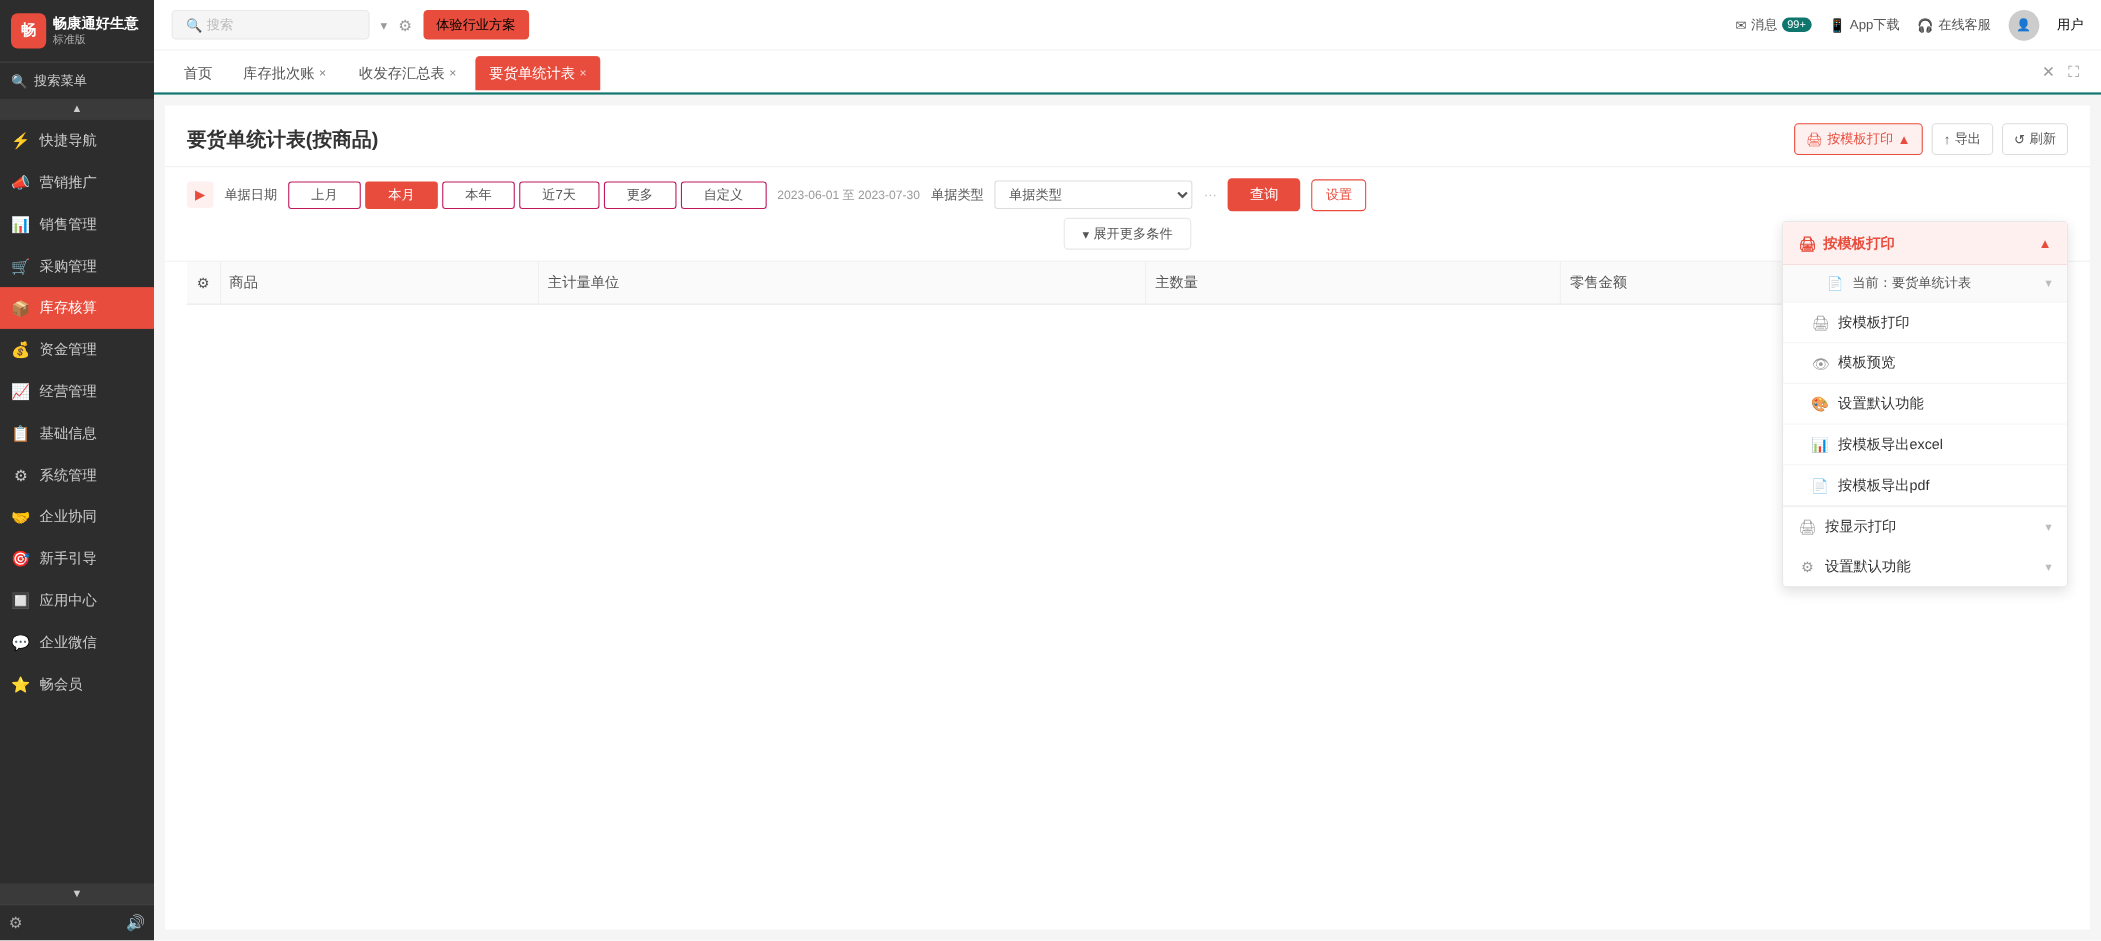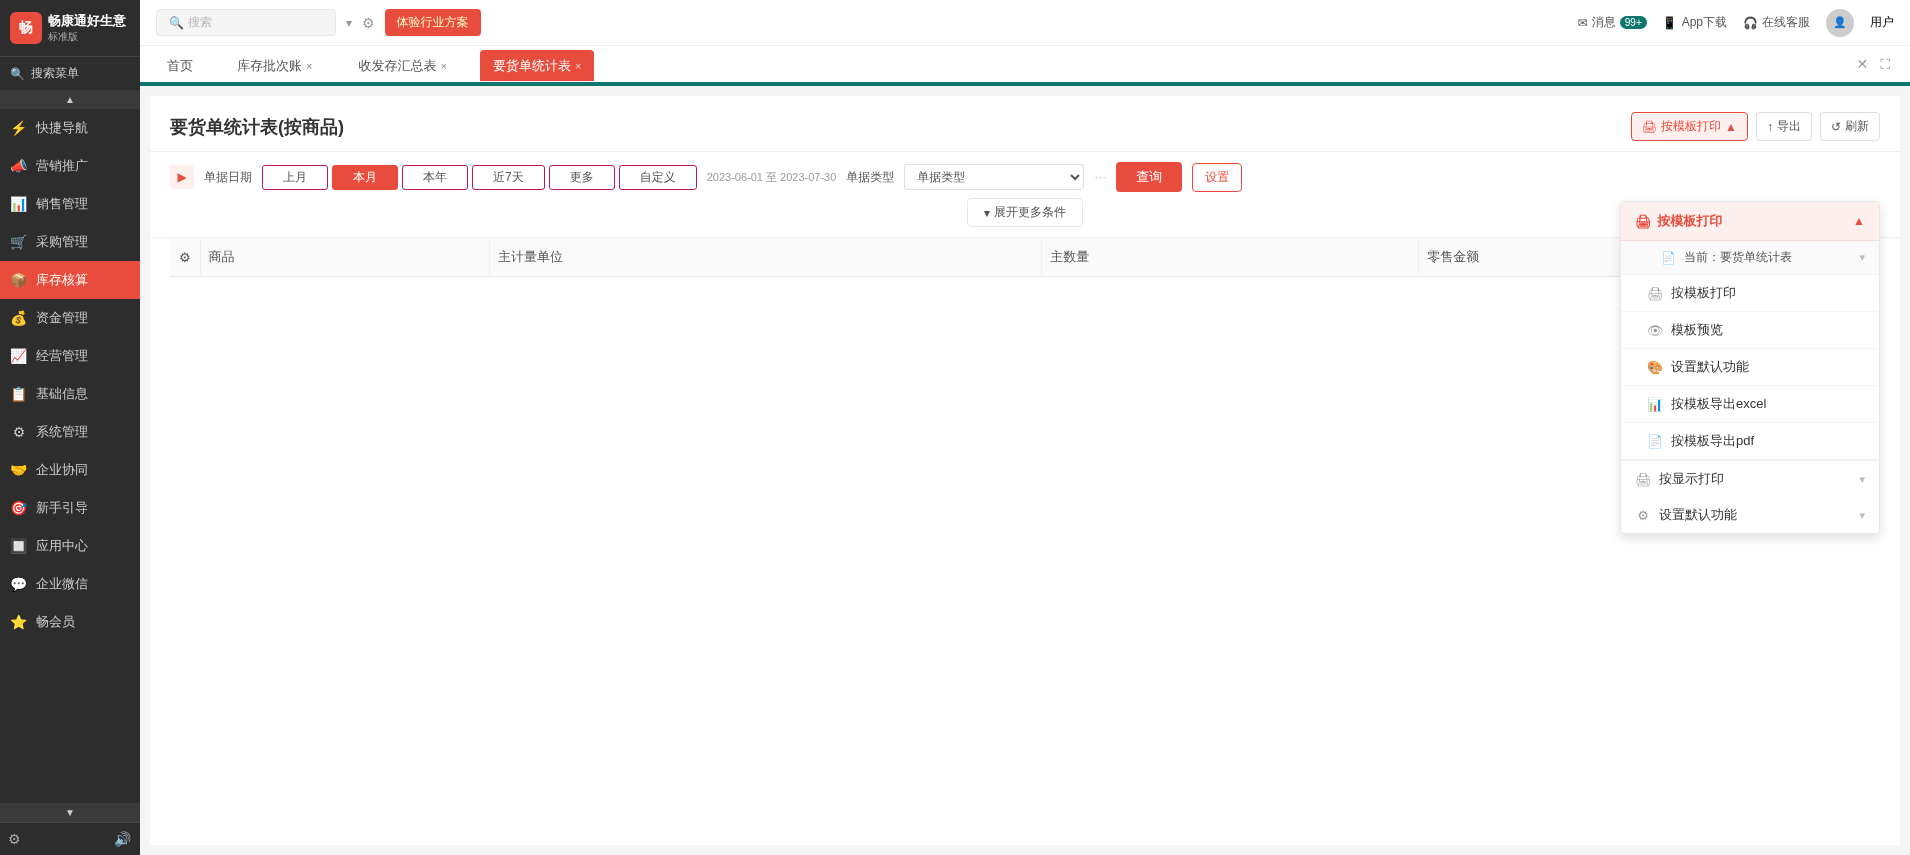--- a/index.html
+++ b/index.html
@@ -135,21 +135,21 @@
       font-size: 12px;
       cursor: pointer;
     }
     .topbar-gear {
       color: #999;
       cursor: pointer;
       font-size: 14px;
     }
     .topbar-cta {
       background: #e84c3d;
-      color: #fef9c3;
+      color: #000000;
       border: none;
       border-radius: 4px;
       padding: 5px 12px;
       cursor: pointer;
       font-size: 12px;
     }
     .topbar-spacer { flex: 1; }
     .topbar-right {
       display: flex;
       align-items: center;
@@ -181,24 +181,24 @@
       font-size: 11px;
       color: #666;
     }
 
     
     .tabbar {
       background: #fff;
       display: flex;
       align-items: center;
       padding: 0 16px;
-      border-bottom: 4px solid #0f766e;
+      border-bottom: 2px solid #0f766e;
       height: 40px;
       flex-shrink: 0;
-      gap: 20px;
+      gap: 4px;
     }
     .tab {
       display: flex;
       align-items: center;
       gap: 4px;
       padding: 6px 12px;
       border-radius: 4px 4px 0 0;
       cursor: pointer;
       font-size: 13px;
       color: #555;

